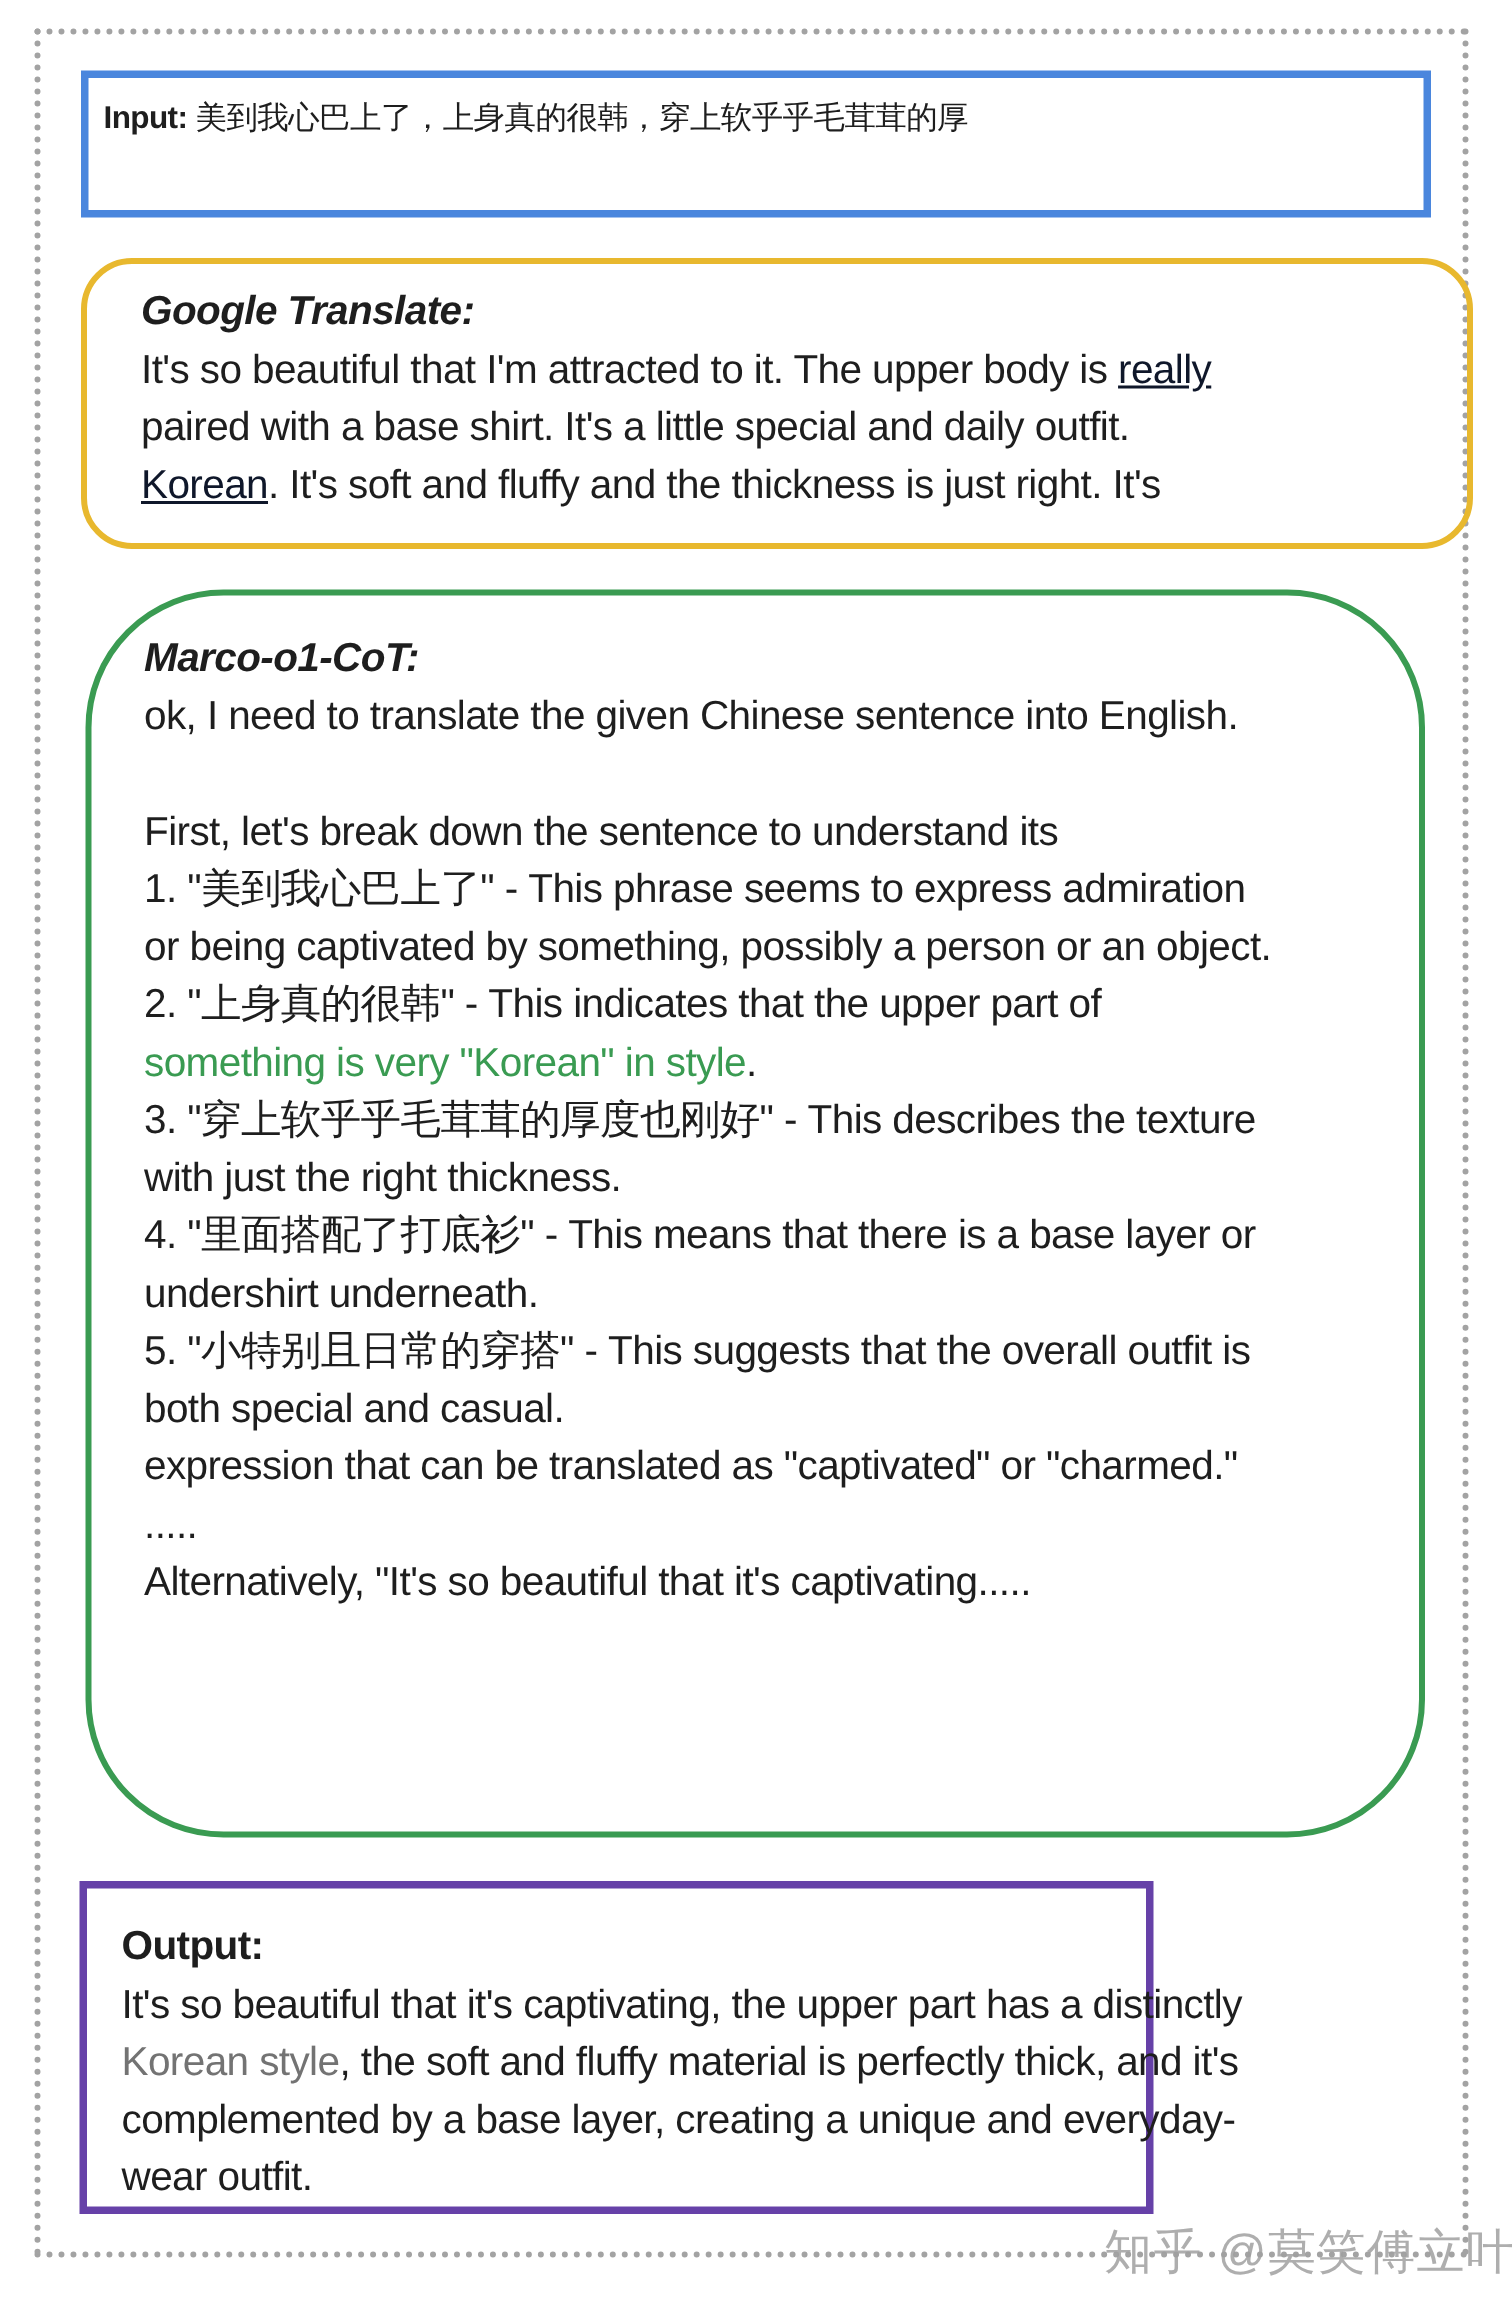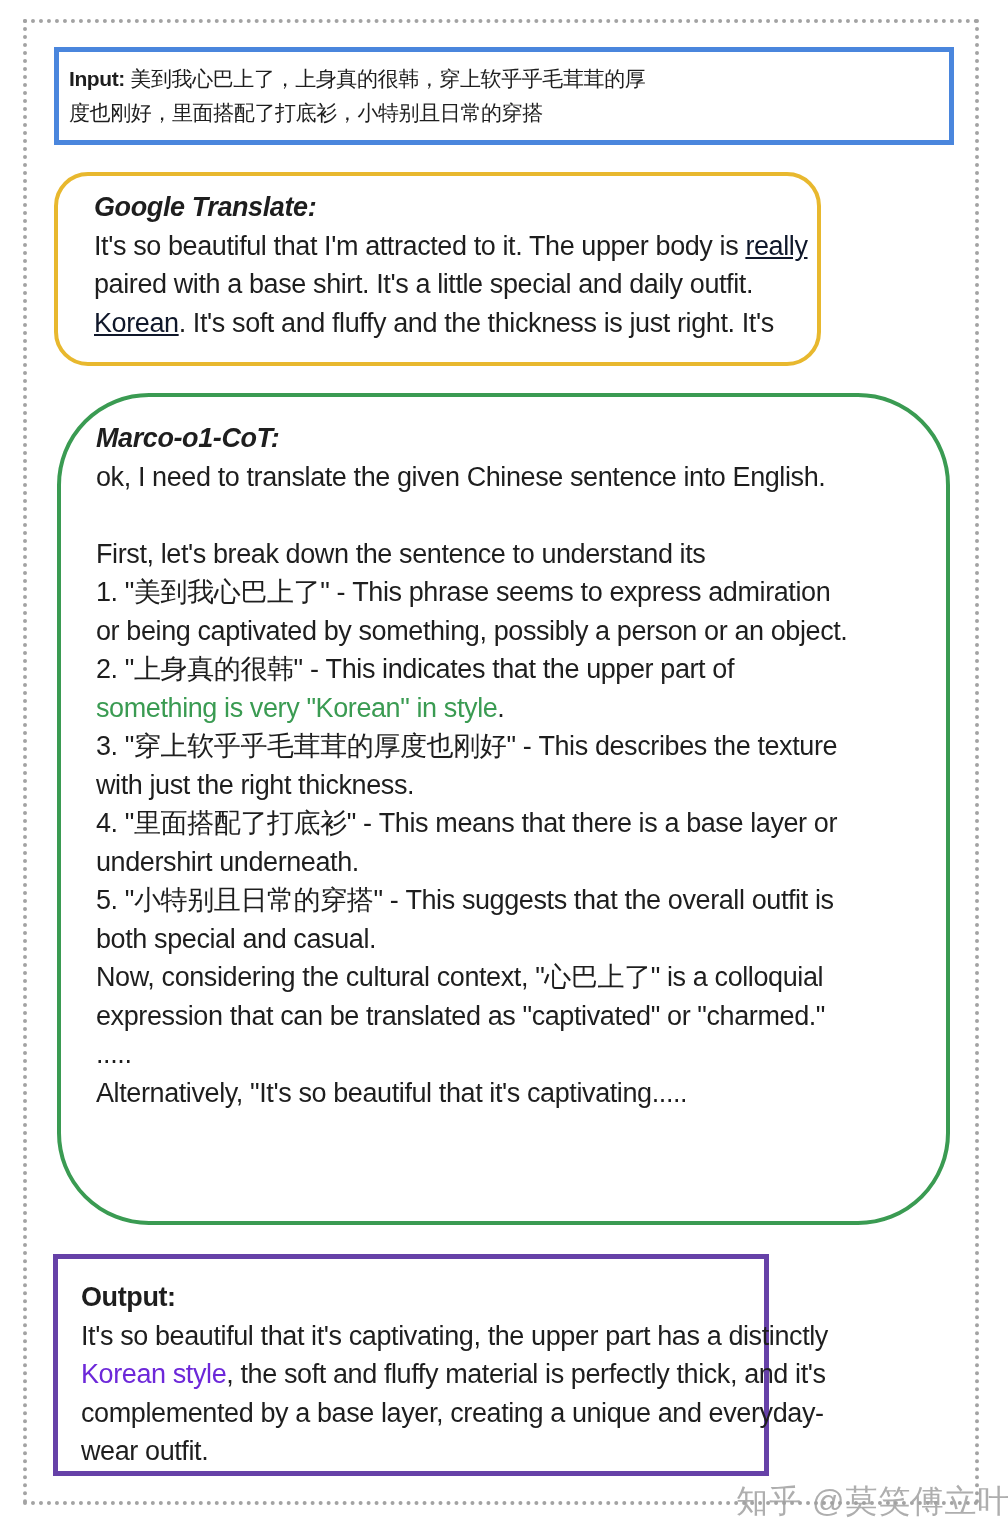--- a/index.html
+++ b/index.html
@@ -37,21 +37,21 @@
       width: 900px;
       height: 98px;
       border: 5px solid #4a86dd;
       padding: 10px 0 0 10px;
       font-size: 21px;
       line-height: 34px;
     }
     .google-box {
       left: 54px;
       top: 172px;
-      width: 767px;
+      width: 928px;
       height: 194px;
       border: 4px solid #e8b82e;
       border-radius: 34px;
       padding: 12px 0 0 36px;
     }
     .marco-box {
       left: 57px;
       top: 393px;
       width: 893px;
       height: 832px;
@@ -77,39 +77,38 @@
     .line {
       display: block;
       white-space: nowrap;
     }
     .blank {
       display: block;
       height: 38.5px;
     }
     .red { color: #0f172a; text-decoration: underline; }
     .green-light { color: #3a9b52; }
-    .green-dark { color: #6d28d9; }
+    .green-dark { color: #737373; }
     .watermark {
       position: absolute;
       left: 736px;
       top: 1480px;
       font-size: 32px;
       color: rgba(160,160,160,0.85);
       letter-spacing: 1px;
       white-space: nowrap;
     }
   </style>
 </head>
 <body>
 
 <div class="frame"></div>
 
 <div class="box input-box">
   <span class="line"><span class="title-bold">Input:</span><span> 美到我心巴上了，上身真的很韩，穿上软乎乎毛茸茸的厚</span></span>
-  <span class="line">度也刚好，里面搭配了打底衫，小特别且日常的穿搭</span>
 </div>
 
 <div class="box google-box">
   <span class="line title-italic">Google Translate:</span>
   <span class="line"><span>It's so beautiful that I'm attracted to it. The upper body is </span><span class="red">really</span></span>
   <span class="line">paired with a base shirt. It's a little special and daily outfit.</span>
   <span class="line"><span class="red">Korean</span><span>. It's soft and fluffy and the thickness is just right. It's</span></span>
 </div>
 
 <div class="box marco-box">
@@ -120,21 +119,20 @@
   <span class="line">1. "美到我心巴上了" - This phrase seems to express admiration</span>
   <span class="line">or being captivated by something, possibly a person or an object.</span>
   <span class="line">2. "上身真的很韩" - This indicates that the upper part of</span>
   <span class="line"><span class="green-light">something is very "Korean" in style</span><span>.</span></span>
   <span class="line">3. "穿上软乎乎毛茸茸的厚度也刚好" - This describes the texture</span>
   <span class="line">with just the right thickness.</span>
   <span class="line">4. "里面搭配了打底衫" - This means that there is a base layer or</span>
   <span class="line">undershirt underneath.</span>
   <span class="line">5. "小特别且日常的穿搭" - This suggests that the overall outfit is</span>
   <span class="line">both special and casual.</span>
-  <span class="line">Now, considering the cultural context, "心巴上了" is a colloquial</span>
   <span class="line">expression that can be translated as "captivated" or "charmed."</span>
   <span class="line">.....</span>
   <span class="line">Alternatively, "It's so beautiful that it's captivating.....</span>
 </div>
 
 <div class="box output-box">
   <span class="line title-bold">Output:</span>
   <span class="line">It's so beautiful that it's captivating, the upper part has a distinctly</span>
   <span class="line"><span class="green-dark">Korean style</span><span>, the soft and fluffy material is perfectly thick, and it's</span></span>
   <span class="line">complemented by a base layer, creating a unique and everyday-</span>

